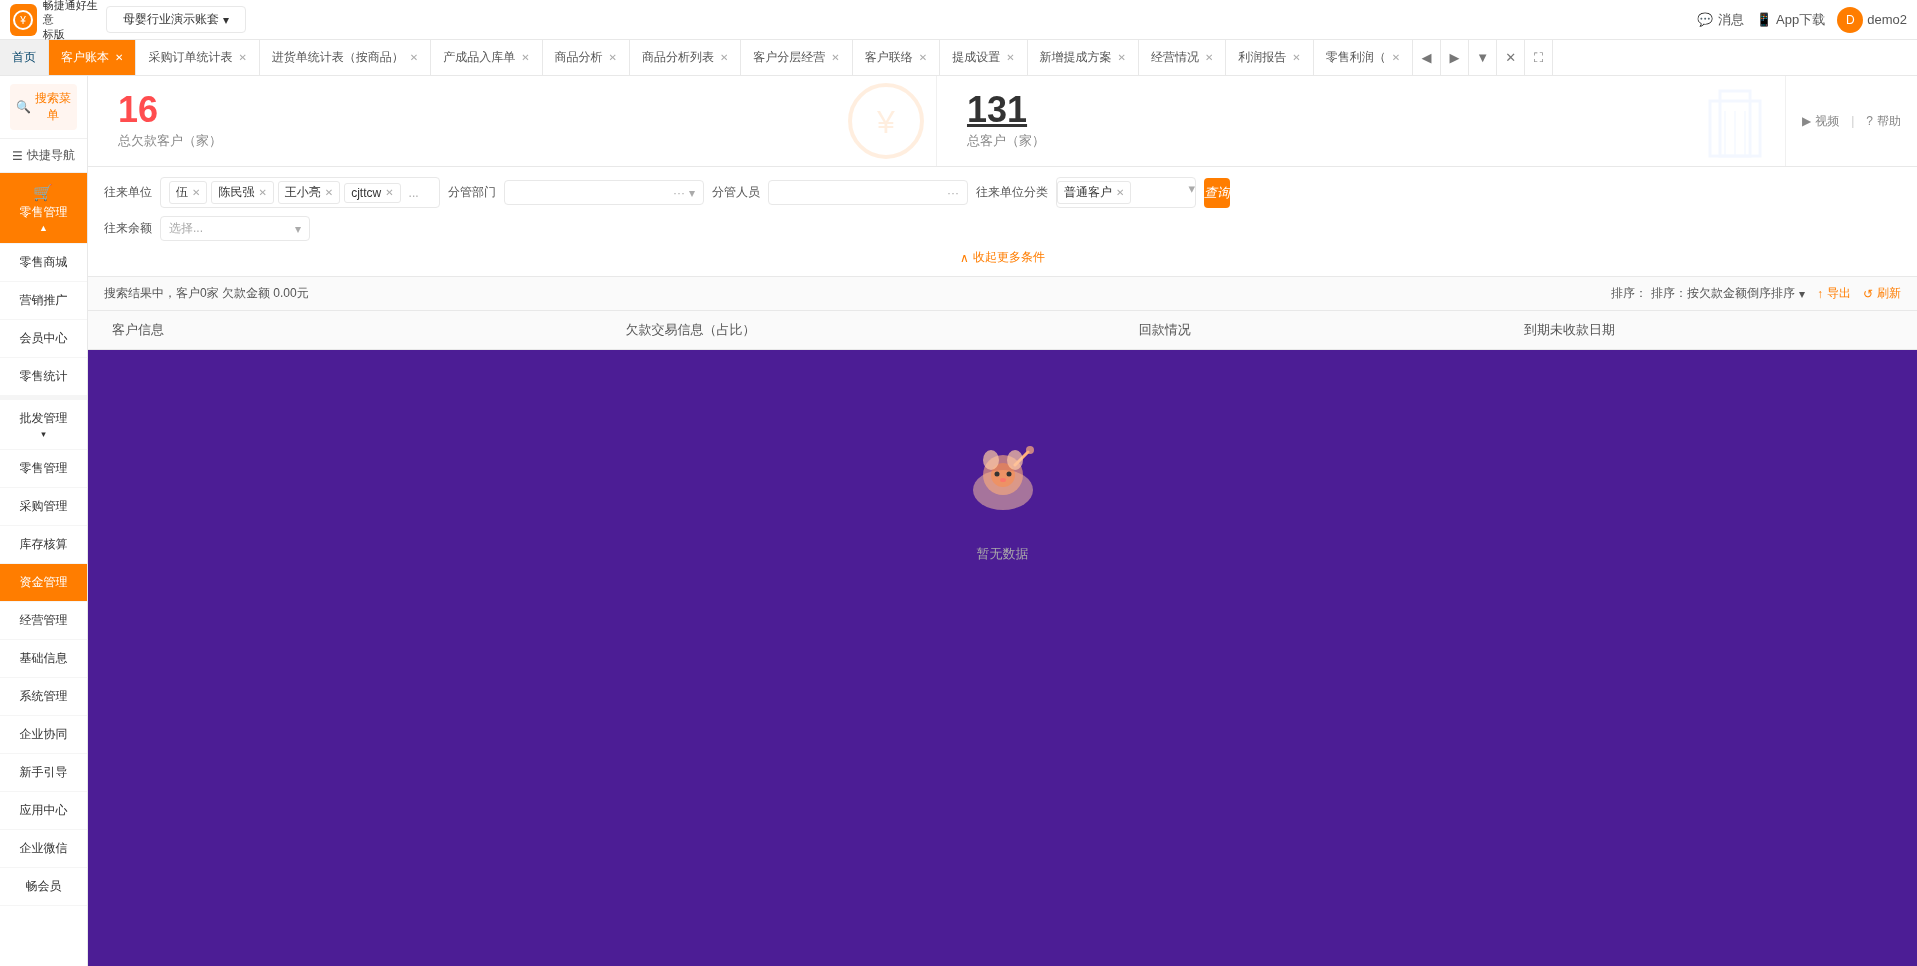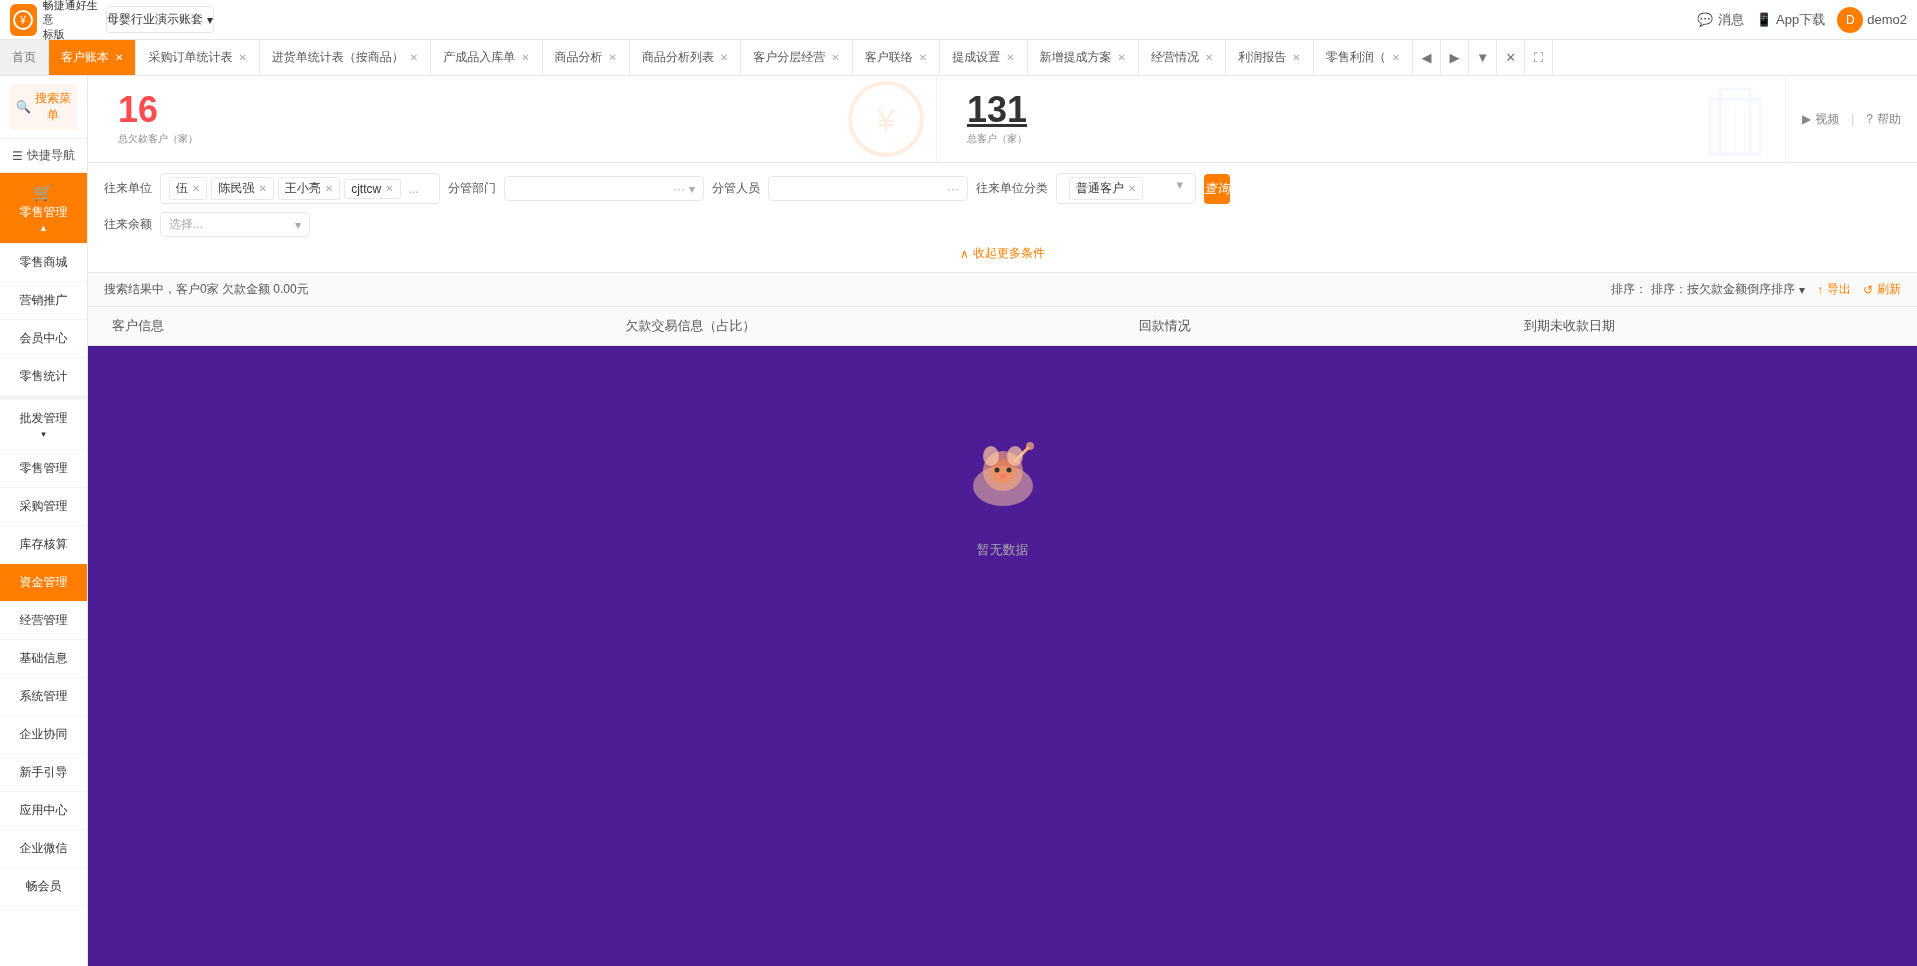--- a/index.html
+++ b/index.html
@@ -4,32 +4,32 @@
   <style>
     * { box-sizing: border-box; margin: 0; padding: 0; }
     body { font-family: "Microsoft YaHei", "PingFang SC", Arial, sans-serif; font-size: 13px; background: #f5f5f5; display: flex; flex-direction: column; height: 100vh; overflow: hidden; }
 
     
     .top-bar { background: #fff; height: 40px; display: flex; align-items: center; padding: 0 10px; border-bottom: 1px solid #e8e8e8; justify-content: space-between; flex-shrink: 0; }
     .top-bar-left { display: flex; align-items: center; gap: 8px; }
     .logo-area { display: flex; align-items: center; gap: 6px; width: 88px; }
     .logo-icon { width: 32px; height: 32px; background: #ff7d00; border-radius: 6px; display: flex; align-items: center; justify-content: center; color: white; font-size: 16px; }
     .logo-text { font-size: 11px; color: #333; line-height: 1.3; }
-    .workspace-selector { display: flex; align-items: center; gap: 4px; padding: 4px 0; border: 1px solid #e8e8e8; border-radius: 4px; cursor: pointer; font-size: 12px; color: #333; }
+    .workspace-selector { display: flex; align-items: center; gap: 4px; padding: 4px 16px; border: 1px solid #e8e8e8; border-radius: 4px; cursor: pointer; font-size: 12px; color: #333; }
     .top-bar-right { display: flex; align-items: center; gap: 12px; font-size: 13px; color: #555; }
     .top-bar-right-item { display: flex; align-items: center; gap: 4px; cursor: pointer; }
     .avatar { width: 26px; height: 26px; border-radius: 50%; background: #ff7d00; display: flex; align-items: center; justify-content: center; color: white; font-size: 12px; }
 
     
     .tab-bar { background: #fff; height: 36px; display: flex; align-items: center; border-bottom: 1px solid #e8e8e8; flex-shrink: 0; overflow: hidden; padding-left: 0; }
     .tab-item { display: flex; align-items: center; padding: 0 12px; height: 36px; font-size: 12px; color: #555; cursor: pointer; border-right: 1px solid #e8e8e8; white-space: nowrap; flex-shrink: 0; }
     .tab-item.active { background: #ff7d00; color: white; }
     .tab-item .tab-close { margin-left: 6px; color: #aaa; font-size: 10px; }
     .tab-item.active .tab-close { color: white; }
-    .tab-home { background: #f0f0f0; color: #737373; justify-content: flex-end; }
+    .tab-home { background: #f0f0f0; color: #0c4a6e; justify-content: flex-end; }
     .tab-nav-btn { width: 28px; height: 36px; display: flex; align-items: center; justify-content: center; cursor: pointer; color: #777; border-right: 1px solid #e8e8e8; flex-shrink: 0; }
 
     
     .main-layout { display: flex; flex: 1; overflow: hidden; }
 
     
     .sidebar { width: 88px; background: #fff; border-right: 1px solid #e8e8e8; display: flex; flex-direction: column; overflow-y: auto; flex-shrink: 0; }
     .sidebar-search { padding: 8px 10px; border-bottom: 1px solid #f0f0f0; }
     .sidebar-search-btn { width: 100%; background: #fff5f0; border: none; border-radius: 4px; padding: 6px; font-size: 12px; color: #ff7d00; cursor: pointer; display: flex; align-items: center; justify-content: center; gap: 4px; }
     .sidebar-nav-btn { padding: 8px 10px; font-size: 12px; color: #555; cursor: pointer; display: flex; align-items: center; justify-content: center; gap: 4px; border-bottom: 1px solid #f0f0f0; }
@@ -41,21 +41,21 @@
     
     .content { flex: 1; display: flex; flex-direction: column; overflow: hidden; background: #f5f5f5; }
 
     
     .stats-bar { background: #fff; display: flex; align-items: center; padding: 0; border-bottom: 1px solid #e8e8e8; flex-shrink: 0; position: relative; }
     .stats-item { flex: 1; padding: 16px 30px; display: flex; flex-direction: column; align-items: flex-start; border-right: 1px solid #f0f0f0; position: relative; }
     .stats-item:last-child { border-right: none; }
     .stats-value { font-size: 36px; font-weight: bold; color: #ff4d4f; line-height: 1; }
     .stats-value.negative { color: #ff4d4f; }
     .stats-value.dark { color: #333; font-weight: bold; text-decoration: underline; }
-    .stats-label { font-size: 10px; color: #888; margin-top: 4px; }
+    .stats-label { font-size: 13px; color: #888; margin-top: 4px; }
     .stats-bar-right { display: flex; align-items: center; gap: 12px; padding: 0 16px; font-size: 12px; color: #888; flex-shrink: 0; }
     .stats-bar-right-btn { display: flex; align-items: center; gap: 4px; cursor: pointer; color: #888; }
 
     
     .filter-bar { background: #fff; padding: 10px 16px; border-bottom: 1px solid #e8e8e8; flex-shrink: 0; }
     .filter-row { display: flex; align-items: center; flex-wrap: wrap; gap: 8px; margin-bottom: 8px; }
     .filter-row:last-child { margin-bottom: 0; }
     .filter-label { font-size: 12px; color: #555; white-space: nowrap; }
     .filter-field { display: flex; align-items: center; gap: 4px; border: 1px solid #e8e8e8; border-radius: 4px; padding: 3px 8px; font-size: 12px; background: #fff; min-width: 120px; cursor: pointer; }
     .filter-field-wide { min-width: 200px; }
@@ -328,21 +328,21 @@
           <span style="color:#aaa;">▾</span>
         </div>
 
         <span class="filter-label">分管人员</span>
         <div class="filter-field filter-field-wide">
           <span style="flex:1;color:#ccc;">　</span>
           <span style="color:#aaa;">···</span>
         </div>
 
         <span class="filter-label">往来单位分类</span>
-        <div style="display:flex;align-items:flex-start;gap:4px;border:1px solid #e8e8e8;border-radius:4px;padding:3px 12px;min-width:140px;">
+        <div style="display:flex;align-items:flex-start;gap:4px;border:1px solid #e8e8e8;border-radius:4px;padding:3px 0;min-width:140px;">
           <span class="filter-tag">
             <span>普通客户</span>
             <span class="tag-close">✕</span>
           </span>
           <span style="color:#aaa;margin-left:auto;">▾</span>
         </div>
 
         <button class="query-btn">查询</button>
       </div>
 

